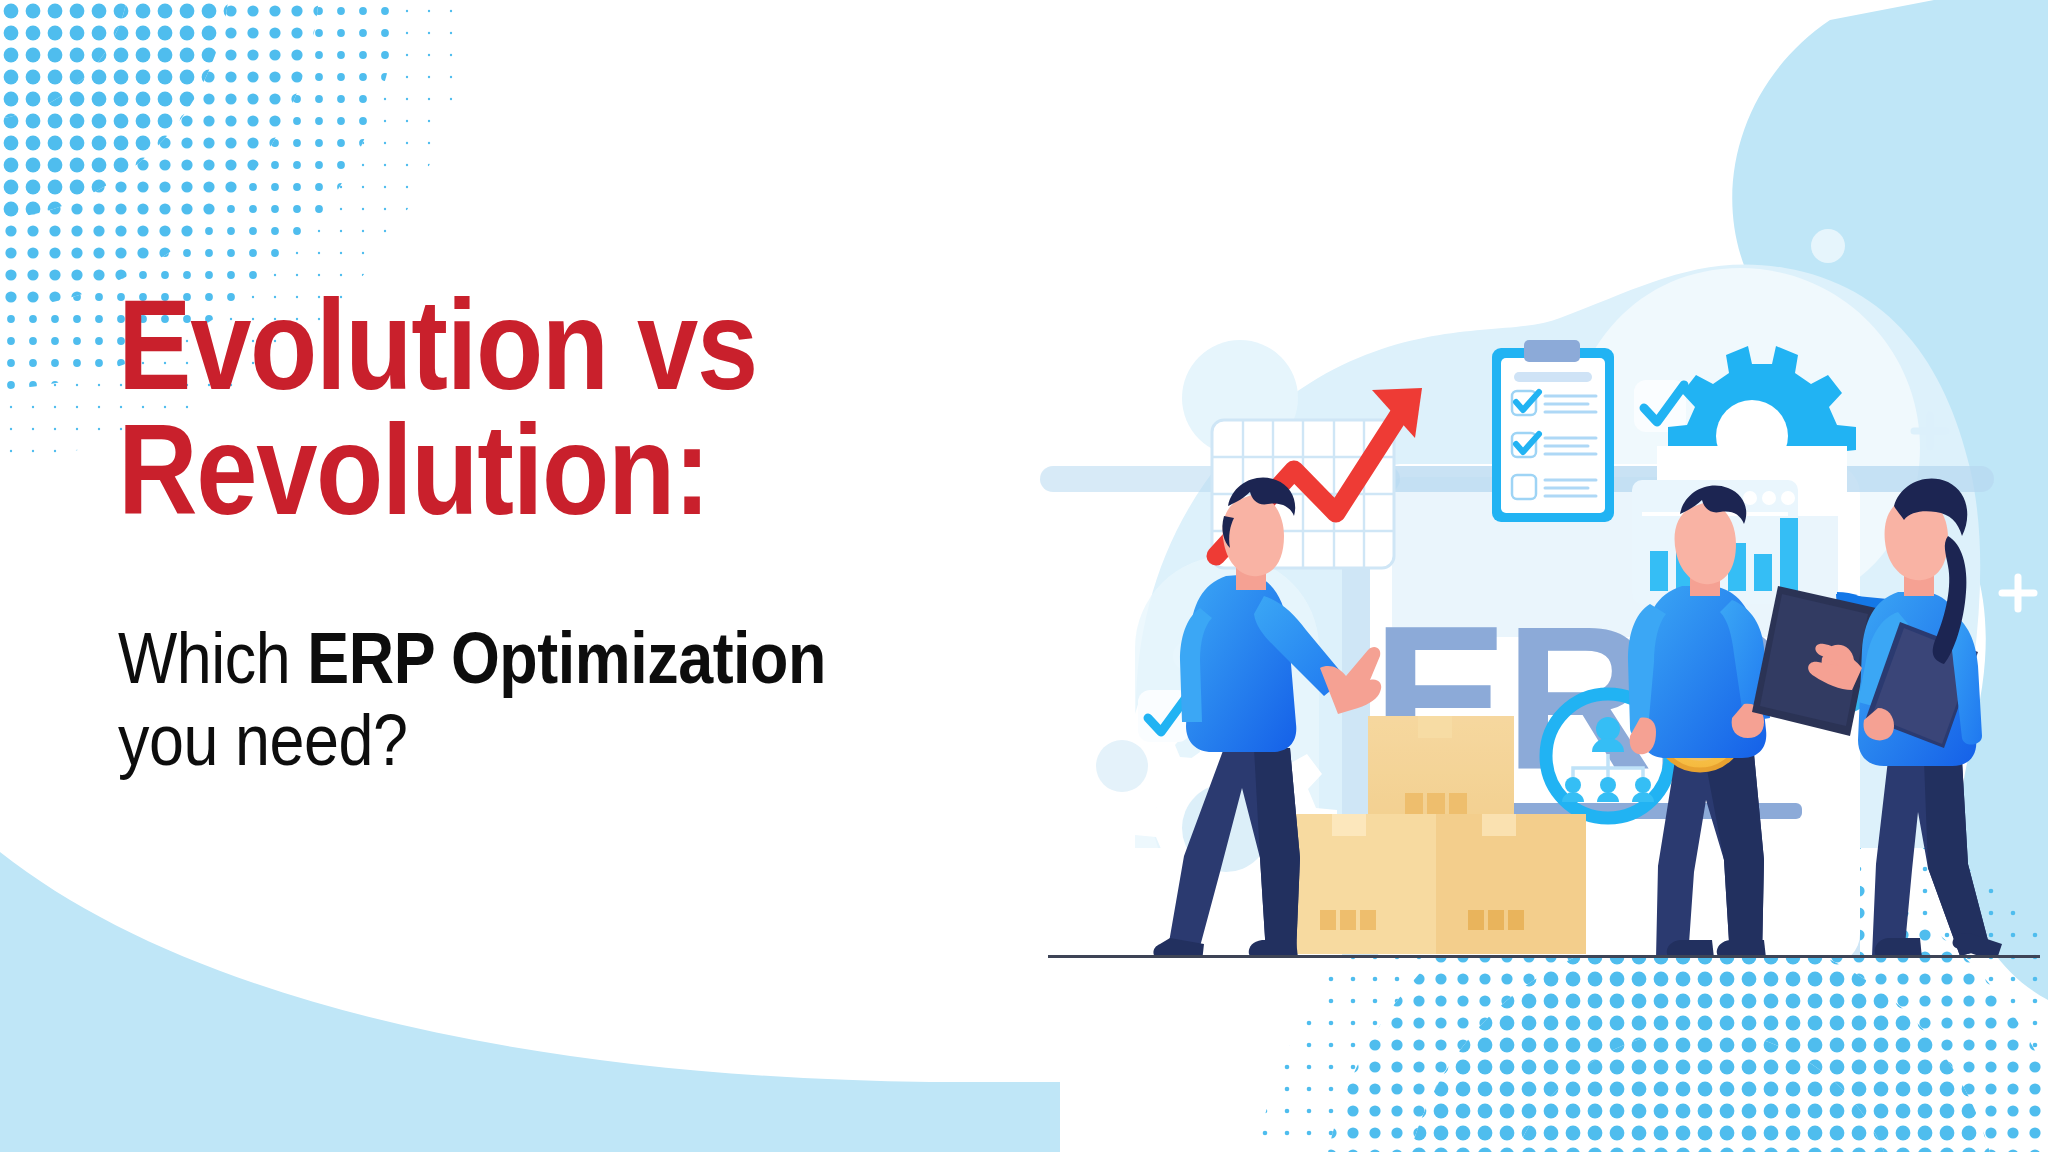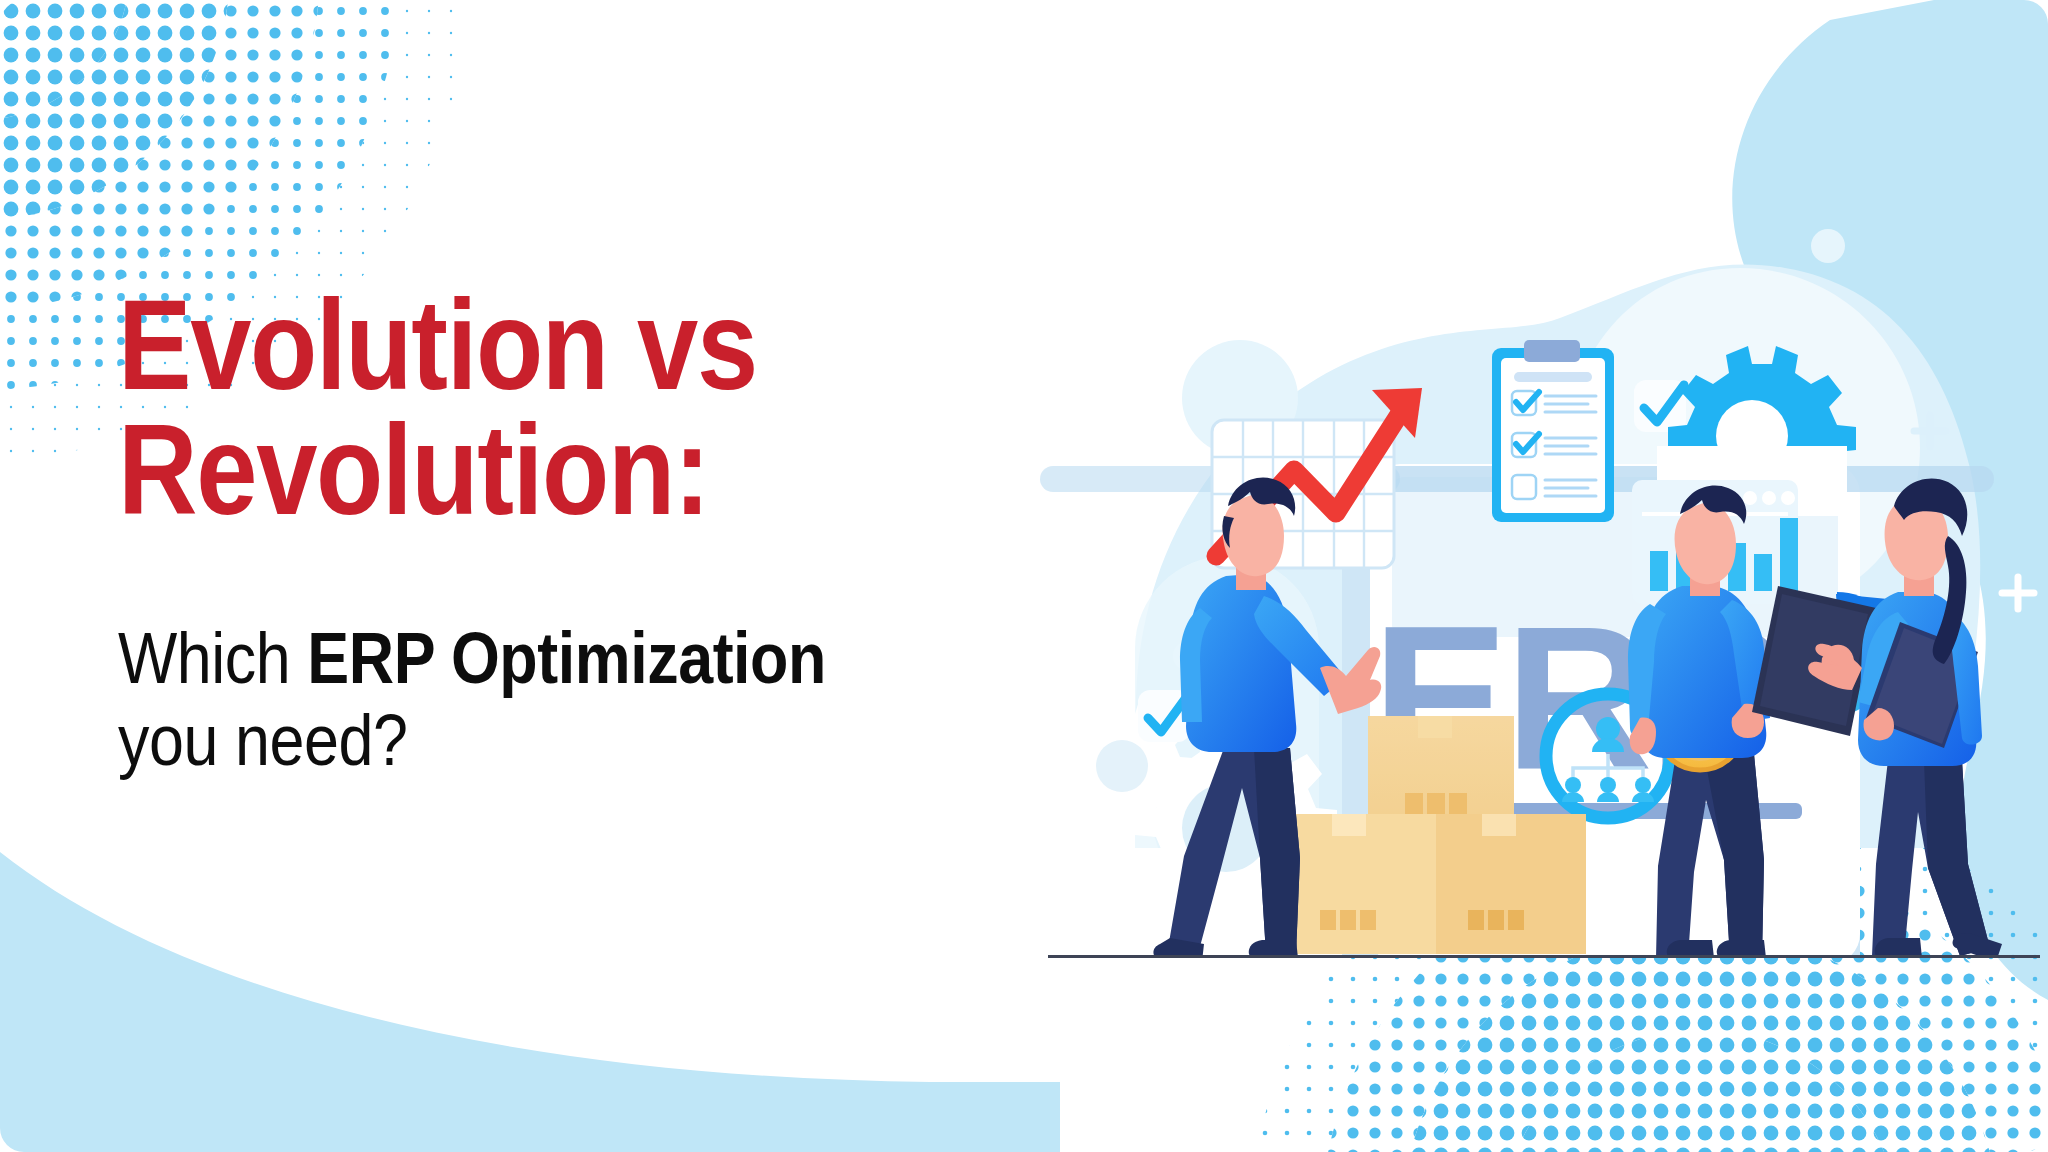--- a/index.html
+++ b/index.html
@@ -3,21 +3,21 @@
 <meta charset="utf-8">
 <style>
   html,body{margin:0;padding:0;}
   body{
     width:2048px;height:1152px;
     background:#ffffff;
     font-family:"Liberation Sans","DejaVu Sans",sans-serif;
     overflow:hidden;
     position:relative;
   }
-  .stage{position:absolute;inset:0;width:2048px;height:1152px;overflow:hidden;border-radius:24px;}
+  .stage{position:absolute;inset:0;width:2048px;height:1152px;overflow:hidden;}
 
   
   .bg-svg{position:absolute;left:0;top:0;width:2048px;height:1152px;}
 
   
   .text-block{
     position:absolute;
     left:118px;top:282px;
     width:960px;
   }

